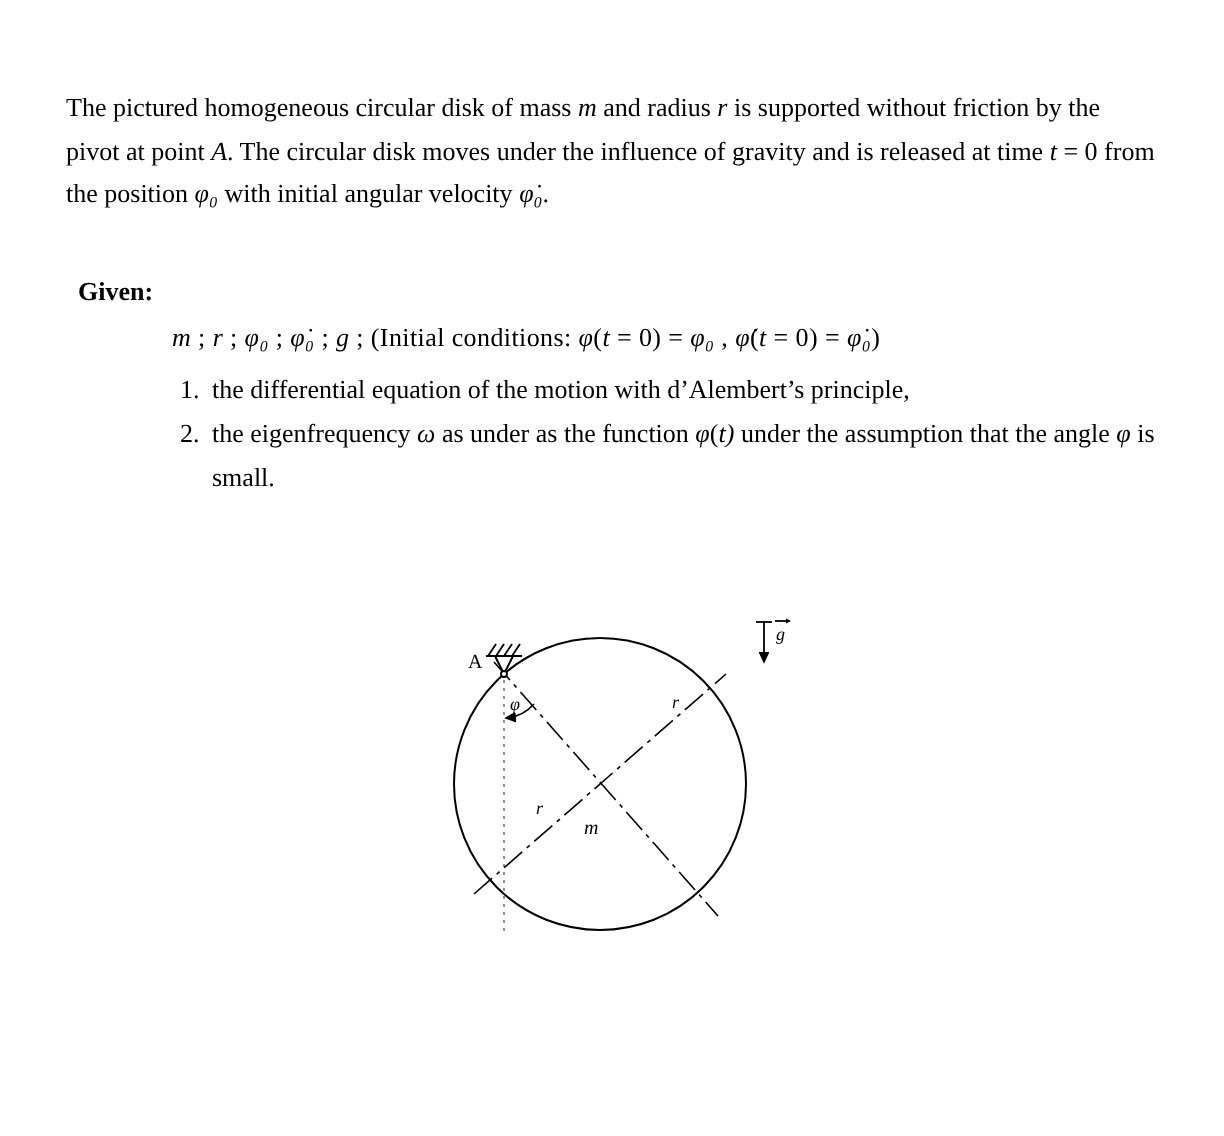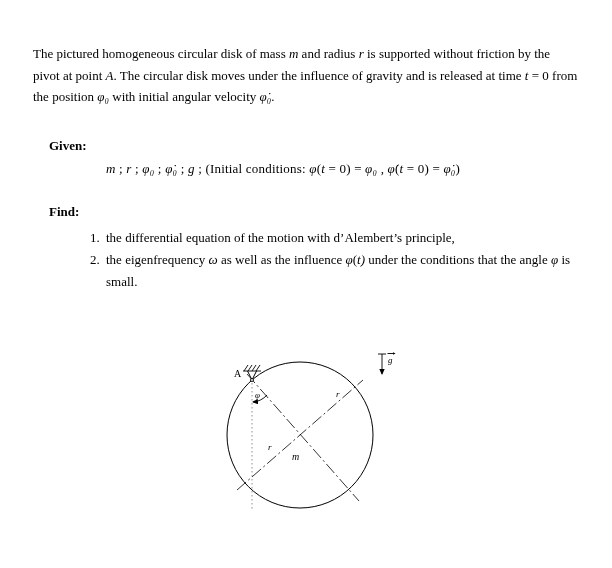--- a/index.html
+++ b/index.html
@@ -3,24 +3,24 @@
 <meta charset="utf-8">
 <style>
   html,body{margin:0;padding:0;background:#fff;}
   body{
     width:612px;height:568px;box-sizing:border-box;
     padding:16px 30px;overflow:hidden;color:#000;
     font-family:"Liberation Serif",serif;font-size:13px;
   }
   .title{font-weight:bold;text-decoration:underline;margin:8px 0 0 3px;}
   .intro{margin:27px 3px 0 3px;line-height:21.5px;max-width:556px;}
-  .heading{font-weight:bold;margin-left:19px;}
+  .heading{font-weight:bold;margin-left:9px;}
   .g-head{margin-top:30px;}
   .f-head{margin-top:27px;}
-  .math-line{margin:7px 0 0 76px;letter-spacing:.2px;}
+  .math-line{margin:7px 0 0 56px;letter-spacing:.2px;}
   .find-block{margin:7px 0 0 60px;line-height:22px;}
   .item{display:flex;}
   .num{width:16px;flex:none;}
   .item-text{max-width:478px;}
   .vr{font-style:italic;}
   .figure{margin:54px 0 0 184px;width:210px;height:174px;}
   svg{display:block;}
   svg text{font-family:"Liberation Serif",serif;fill:#000;}
   .disk{fill:none;stroke:#000;stroke-width:1;}
   .dashdot{stroke:#000;stroke-width:0.8;stroke-dasharray:12 3 2 3;}
@@ -35,30 +35,29 @@
 <body>
 
 <div class="page">
 
 
   <p class="intro"><span>The pictured homogeneous circular disk of mass </span><span class="vr">m</span><span> and radius </span><span class="vr">r</span><span> is supported without friction by the pivot at point </span><span class="vr">A</span><span>. The circular disk moves under the influence of gravity and is released at time </span><span class="vr">t</span><span> = 0 from the position </span><span class="vr">φ₀</span><span> with initial angular velocity </span><span class="vr">φ̇₀</span><span>.</span></p>
 
   <div class="heading g-head">Given:</div>
   <div class="math-line"><span class="vr">m</span><span> ;  </span><span class="vr">r</span><span> ;  </span><span class="vr">φ₀</span><span>  ;  </span><span class="vr">φ̇₀</span><span> ;  </span><span class="vr">g</span><span> ; (Initial conditions: </span><span class="vr">φ</span><span>(</span><span class="vr">t</span><span> = 0) = </span><span class="vr">φ₀</span><span> ,  </span><span class="vr">φ̇</span><span>(</span><span class="vr">t</span><span> = 0) =  </span><span class="vr">φ̇₀</span><span>)</span></div>
 
-  <div class="heading f-head">Find:</div>
 
   <div class="find-block">
     <div class="item">
       <span class="num">1.</span>
       <span class="item-text"><span>the differential equation of the motion with d’Alembert’s principle,</span></span>
     </div>
     <div class="item">
       <span class="num">2.</span>
-      <span class="item-text"><span>the eigenfrequency </span><span class="vr">ω</span><span> as well as the influence  </span><span class="vr">φ</span><span>(</span><span class="vr">t</span><span class="vr">)</span><span> under the conditions that the angle </span><span class="vr">φ</span><span> is small.</span></span>
+      <span class="item-text"><span>the eigenfrequency </span><span class="vr">ω</span><span> as under as the function  </span><span class="vr">φ</span><span>(</span><span class="vr">t</span><span class="vr">)</span><span> under the assumption that the angle </span><span class="vr">φ</span><span> is small.</span></span>
     </div>
   </div>
 
   <div class="figure">
     <svg width="210" height="174" viewBox="0 0 210 174">
       <defs>
         <marker id="ah" markerWidth="7" markerHeight="7" refX="5.5" refY="3" orient="auto">
           <path d="M0,0 L6.5,3 L0,6 Z" fill="#000"></path>
         </marker>
       </defs>

